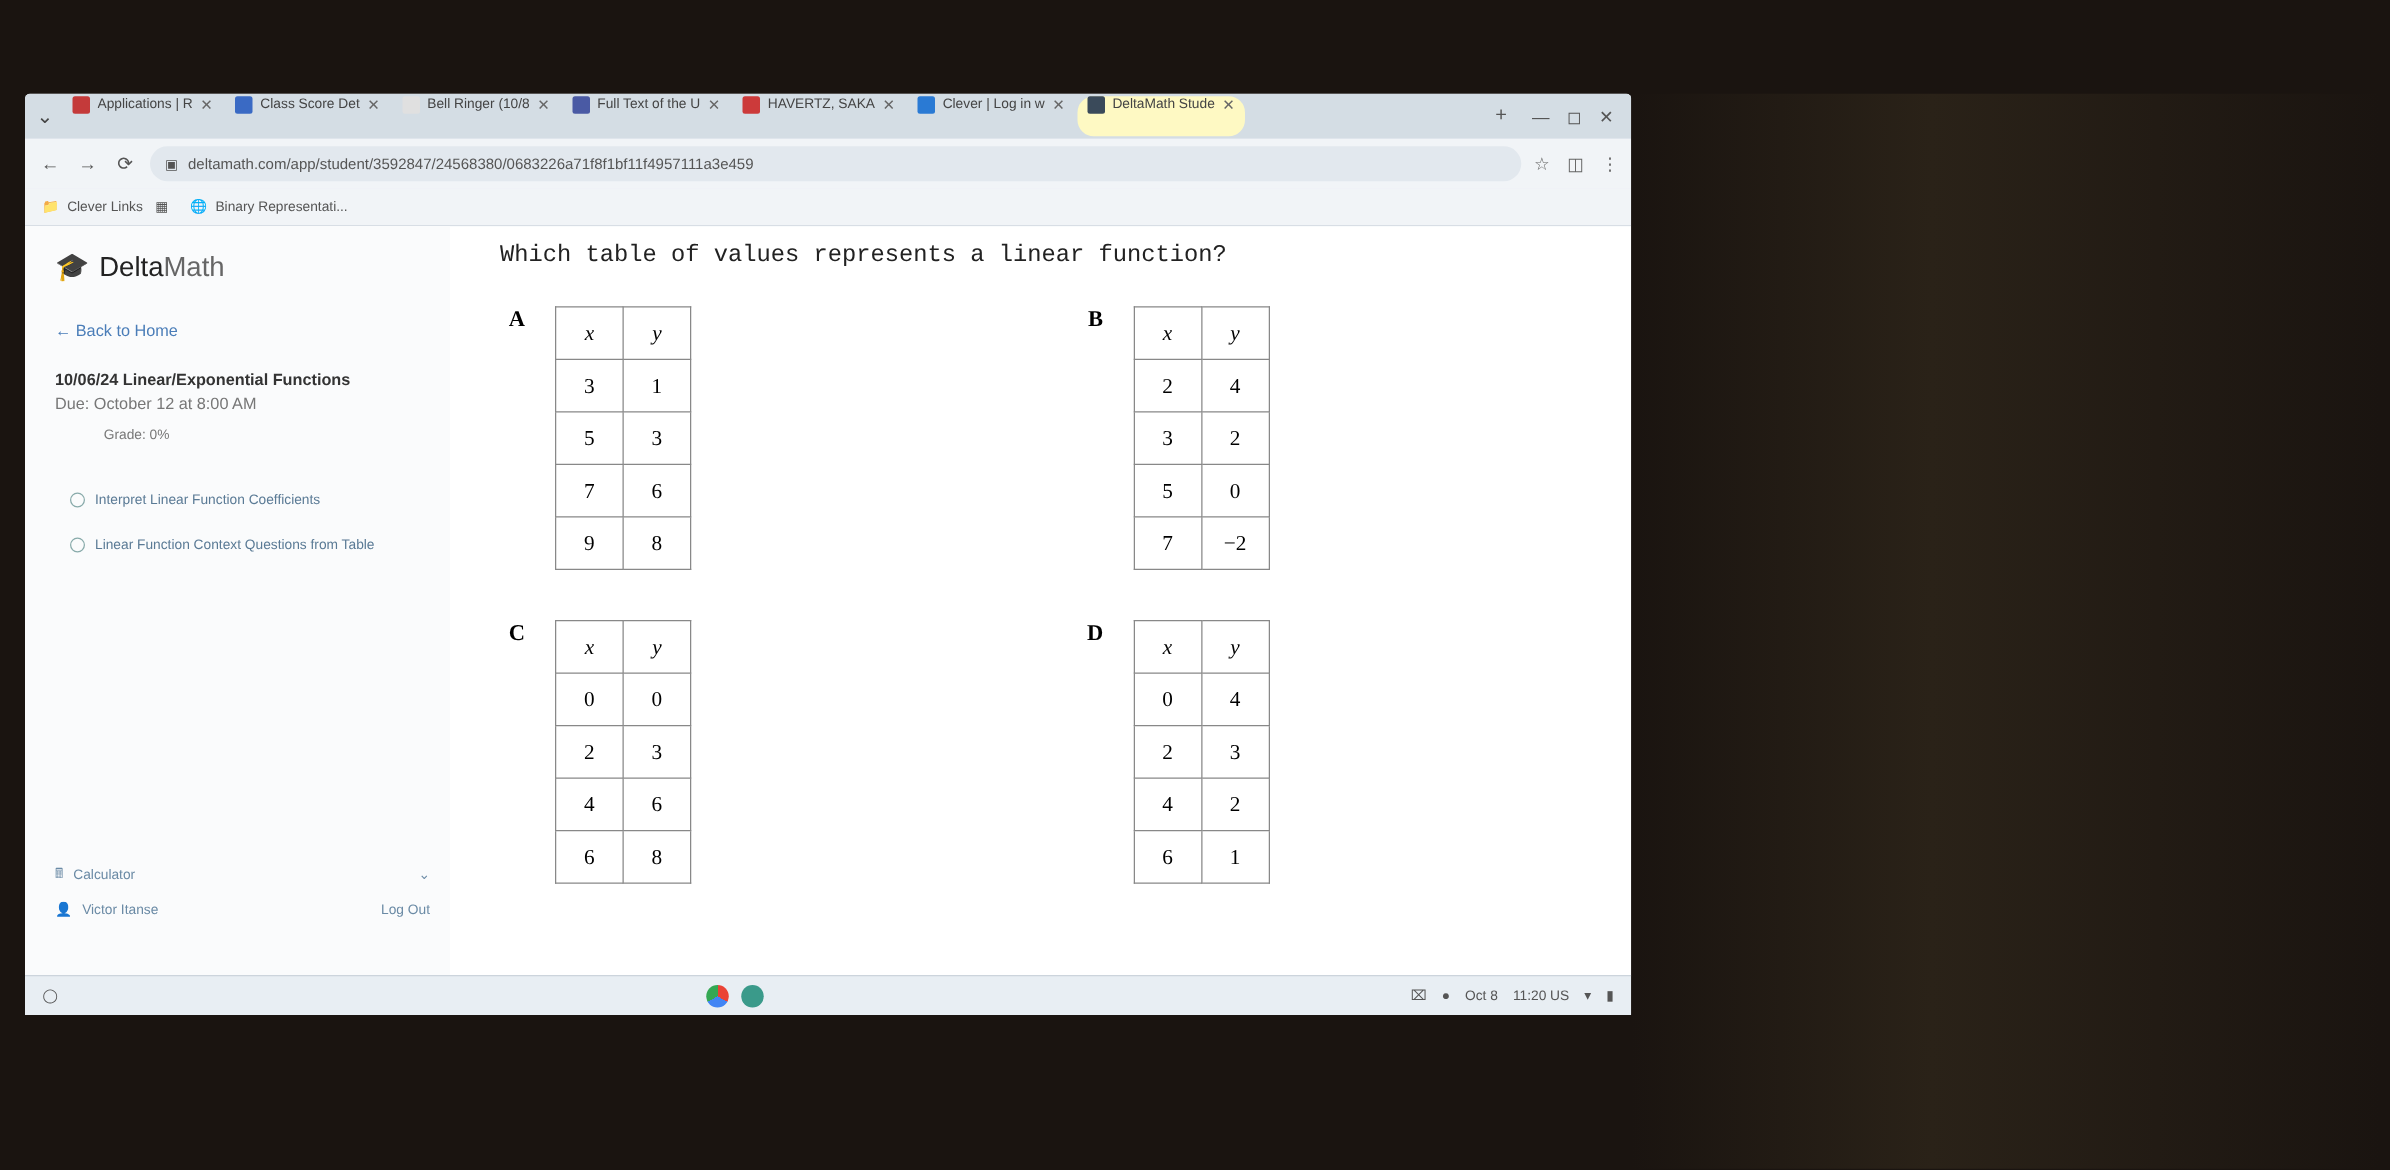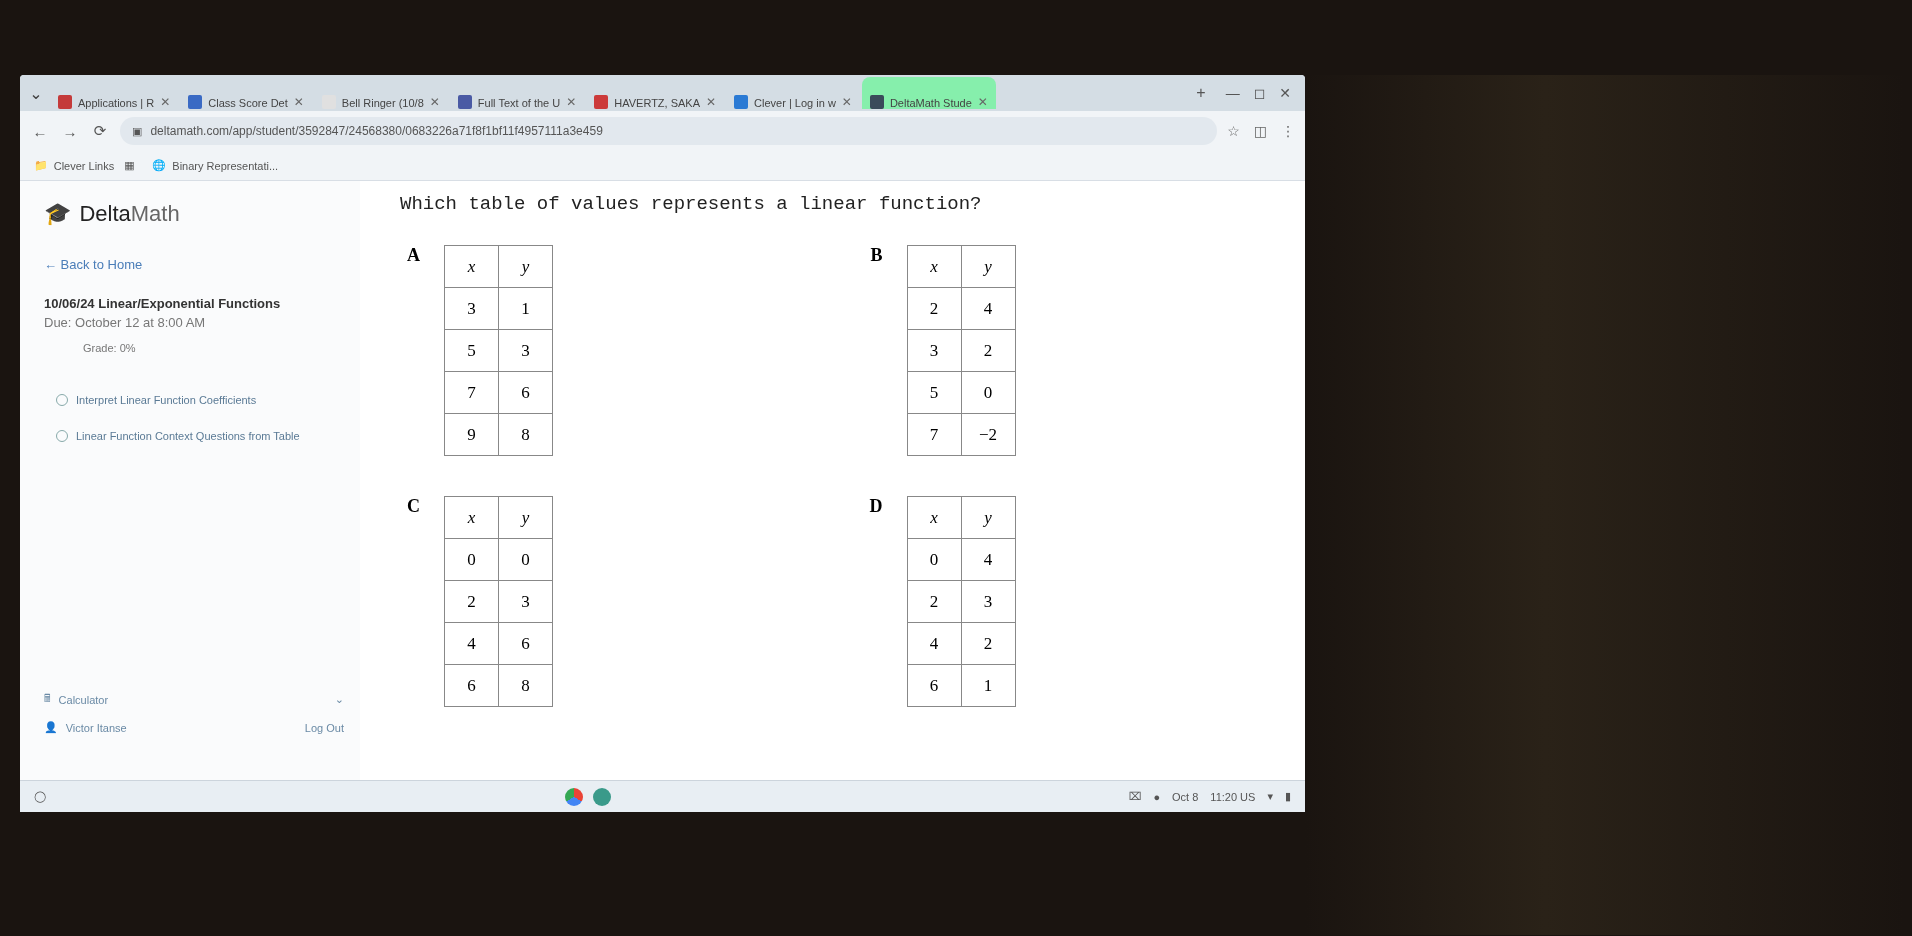--- a/index.html
+++ b/index.html
@@ -3,22 +3,22 @@
 <meta charset="utf-8">
 <style>
 * { box-sizing: border-box; margin: 0; padding: 0; font-family: Arial, sans-serif; }
 body { background: #1a1410; width: 1912px; height: 936px; position: relative; overflow: hidden; }
 
 .laptop-screen { position: absolute; left: 20px; top: 75px; width: 1285px; height: 705px; background: #e8eff4; border-radius: 4px 4px 0 0; overflow: hidden; }
 
 
 .tab-bar { height: 36px; background: #d4dde4; display: flex; align-items: center; padding: 0 4px; gap: 2px; }
 .tab-dropdown { width: 24px; height: 24px; display: flex; align-items: center; justify-content: center; color: #444; }
-.tab { display: flex; align-items: flex-end; gap: 6px; padding: 0 8px; height: 32px; border-radius: 8px 8px 0 0; font-size: 11px; color: #444; max-width: 155px; min-width: 0; }
-.tab.active { background: #86efac; }
+.tab { display: flex; align-items: flex-start; gap: 6px; padding: 0 8px; height: 32px; border-radius: 8px 8px 0 0; font-size: 11px; color: #444; max-width: 155px; min-width: 0; }
+.tab.active { background: #fef9c3; border-radius: 13px; }
 .favicon { width: 14px; height: 14px; flex-shrink: 0; border-radius: 2px; }
 .tab-title { white-space: nowrap; overflow: hidden; text-overflow: ellipsis; flex: 1; }
 .tab-close { font-size: 12px; color: #666; flex-shrink: 0; }
 .tab-controls { margin-left: auto; display: flex; gap: 14px; padding: 0 10px; color: #555; font-size: 14px; }
 
 
 .addr-bar { height: 40px; background: #f1f4f7; display: flex; align-items: center; padding: 0 10px; gap: 10px; }
 .nav-btn { width: 20px; text-align: center; color: #555; font-size: 15px; }
 .url-box { flex: 1; height: 28px; background: #e2e8ee; border-radius: 14px; display: flex; align-items: center; padding: 0 12px; gap: 8px; color: #555; font-size: 12px; }
 .addr-icons { display: flex; gap: 14px; color: #666; font-size: 14px; }

